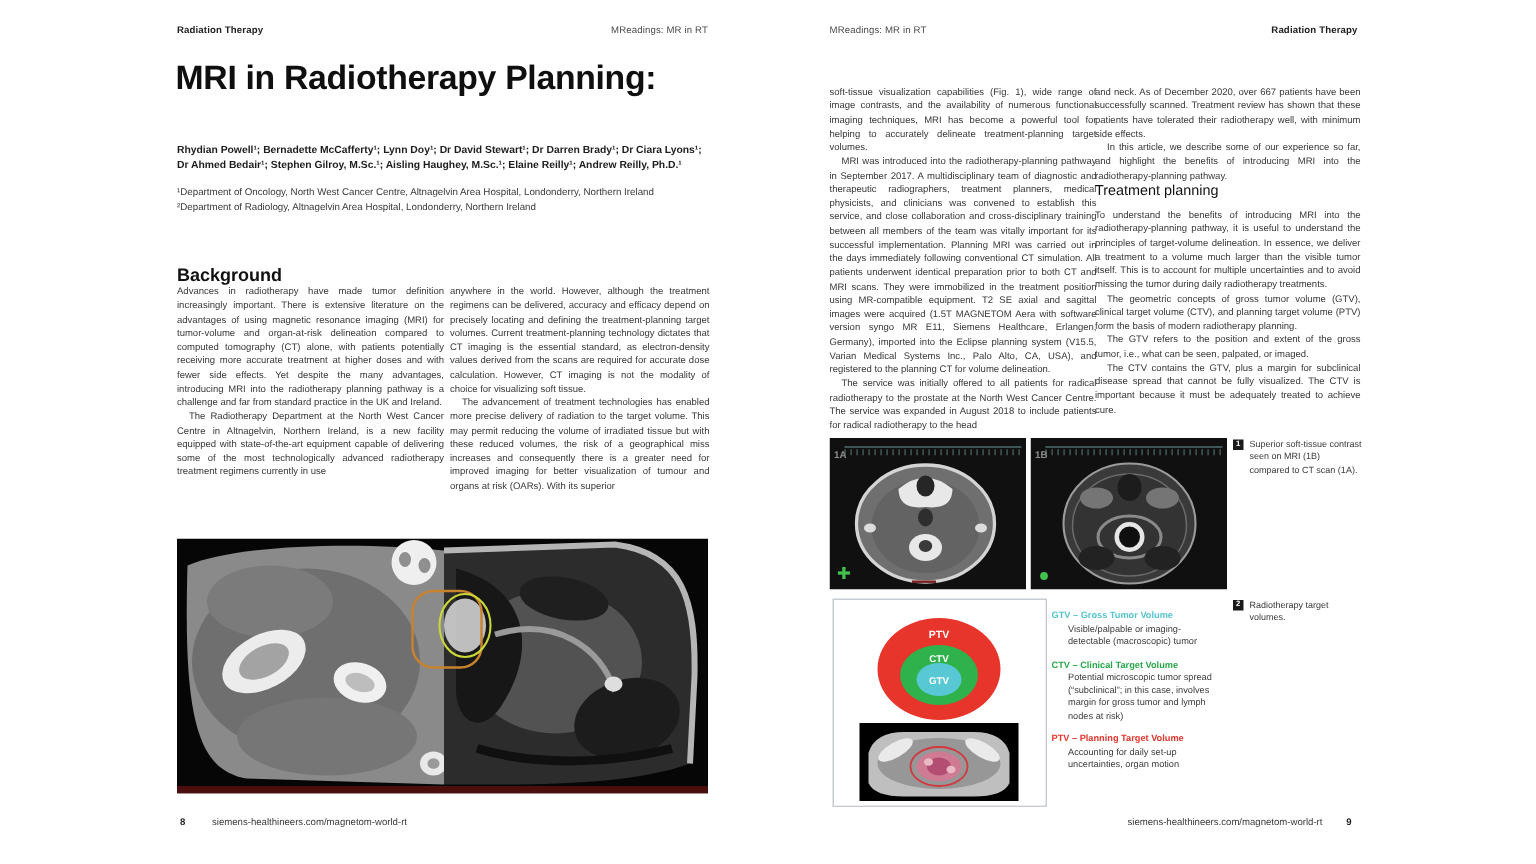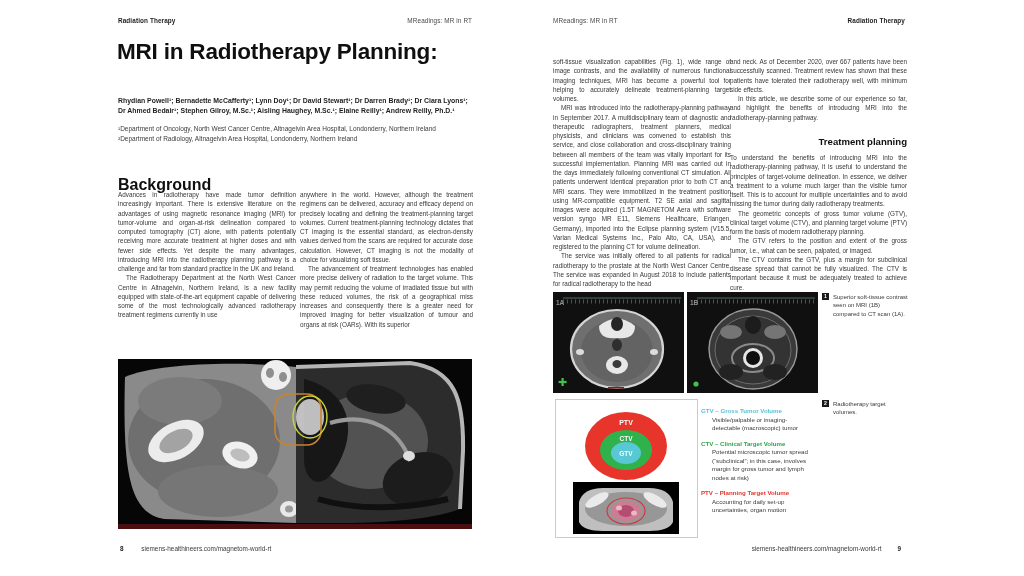--- a/index.html
+++ b/index.html
@@ -7,24 +7,24 @@
   body {
     position:relative; background:#ffffff; overflow:hidden;
     font-family:"Liberation Sans", sans-serif; color:#2e2e2e;
   }
   .abs { position:absolute; }
   .runhead { font-size:6.4px; color:#4a4a4a; letter-spacing:0.1px; }
   .runhead.b { font-weight:bold; color:#1d1d1d; }
   .title { font-size:22.5px; font-weight:bold; color:#0f0f0f; line-height:24.5px; letter-spacing:-0.2px; }
   .authors { font-size:6.9px; font-weight:bold; line-height:10px; color:#1d1d1d; }
   .affil { font-size:6.5px; line-height:10px; color:#3a3a3a; }
-  .h1 { font-size:16px; font-weight:bold; color:#101010; }
+  .h1 { font-size:12px; font-weight:bold; color:#101010; }
   .col { font-size:6.35px; line-height:9.25px; text-align:justify; color:#383838; }
   .col p.ind { text-indent:8px; }
-  .col .h2 { font-size:9.6px; font-weight:bold; color:#101010; margin:15px 0 7px 0; text-align:right; }
+  .col .h2 { font-size:9.6px; font-weight:normal; color:#101010; margin:1px 0 7px 0; text-align:left; }
   .cap { font-size:6px; line-height:8.4px; color:#3a3a3a; display:flex; gap:4px; }
   .badge { flex:0 0 auto; width:7px; height:7px; background:#1a1a1a; color:#fff;
            font-size:5.2px; font-weight:bold; text-align:center; line-height:7.2px; }
   .legend { font-size:6.15px; line-height:8.5px; color:#3a3a3a; }
   .legend .entry { margin-bottom:7px; }
   .legend .lab { font-weight:bold; display:block; }
   .legend .lab.gtv { color:#53c3d1; }
   .legend .lab.ctv { color:#29a84b; }
   .legend .lab.ptv { color:#e2352b; }
   .legend .desc { display:block; padding-left:11px; }

